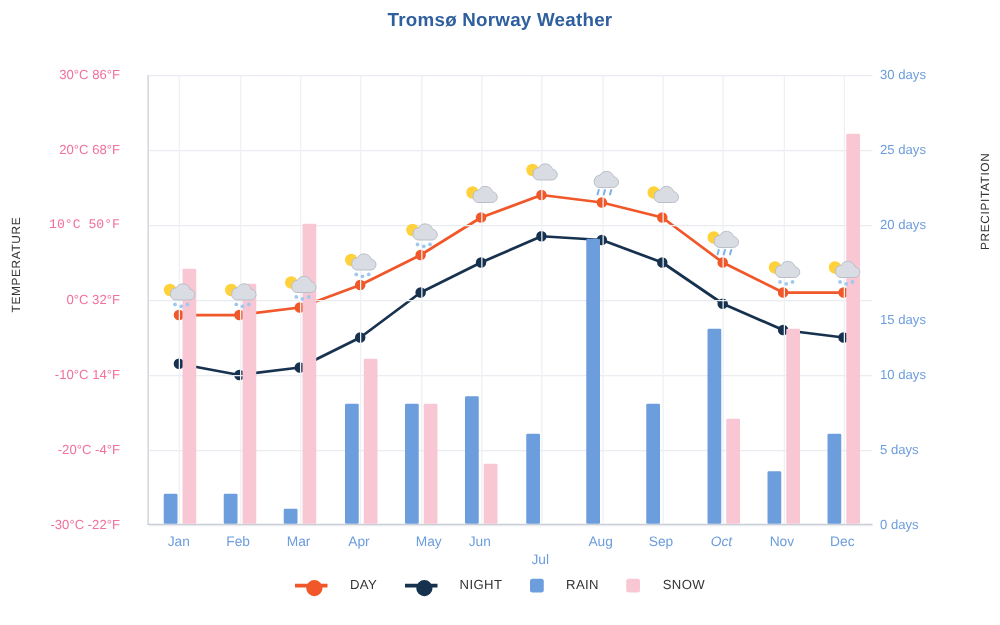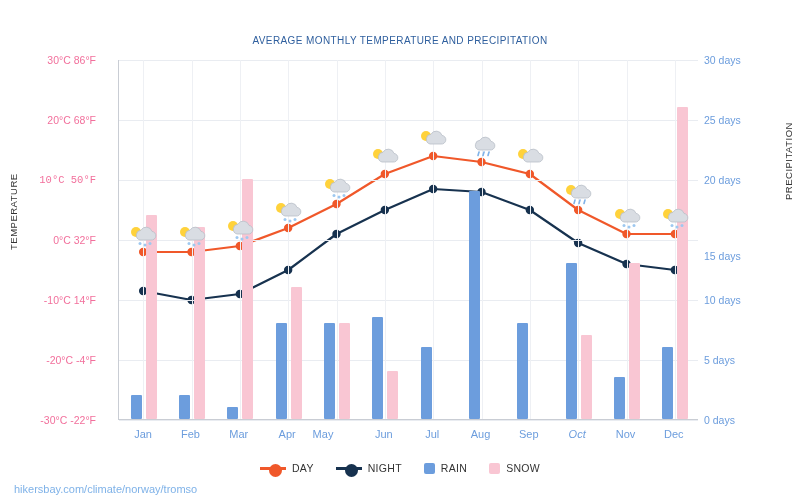--- a/index.html
+++ b/index.html
@@ -49,39 +49,39 @@
     text-align:center;width:48px;transform:translateX(-24px);
   }
   .bar{position:absolute;bottom:0;border-radius:1px;}
   .bar.rain{background:#6c9ddd;}
   .bar.snow{background:#f9c6d3;}
   .legend{
     position:absolute;left:0;top:462px;width:800px;
     display:flex;justify-content:center;align-items:center;gap:22px;
     font-size:10.5px;color:#333;letter-spacing:.3px;
   }
-  .legend-item{display:flex;align-items:center;gap:6px;}
+  .legend-item{display:flex;align-items:center;gap:18px;}
   .lg-swatch{display:inline-block;}
   .lg-line{width:26px;height:3px;position:relative;}
   .lg-line .dot{
     position:absolute;left:9px;top:-3px;width:9px;height:9px;border-radius:50%;
   }
   .lg-box{width:11px;height:11px;border-radius:2px;}
   .footer{
     position:absolute;left:14px;top:483px;font-size:11px;color:#7fb2e8;
   }
   svg.overlay{position:absolute;left:0;top:0;width:580px;height:360px;overflow:visible;}
   .wicon{position:absolute;width:30px;height:22px;transform:translate(-15px,-11px);}
 </style>
 </head>
 <body>
 
 <div id="chart-root">
 
-  <div class="subtitle">AVERAGE MONTHLY TEMPERATURE AND PRECIPITATION</div>
+  <div class="title">Tromsø Norway Weather</div>
 
   <div class="axis-label-left">TEMPERATURE</div>
   <div class="axis-label-right">PRECIPITATION</div>
 
   <div class="plot" id="plot">
     <svg class="overlay" id="overlay">
         <path d="M24.2 231.0 L72.5 240.0 L120.8 234.0 L169.2 210.0 L217.5 174.0 L265.8 150.0 L314.2 129.0 L362.5 132.0 L410.8 150.0 L459.2 183.0 L507.5 204.0 L555.8 210.0" fill="none" stroke="#17324f" stroke-width="2.2" stroke-linejoin="round" stroke-linecap="round"></path>
         <circle cx="24.166666666666668" cy="231" r="3.4" fill="#17324f" stroke="#17324f" stroke-width="1.6"></circle>
         <circle cx="72.5" cy="240" r="3.4" fill="#17324f" stroke="#17324f" stroke-width="1.6"></circle>
         <circle cx="120.83333333333334" cy="234" r="3.4" fill="#17324f" stroke="#17324f" stroke-width="1.6"></circle>
@@ -258,23 +258,23 @@
       <div class="ytick-right" style="top: 256px;">15 days</div>
       <div class="ytick-right" style="top: 300px;">10 days</div>
       <div class="ytick-right" style="top: 360px;">5 days</div>
       <div class="ytick-right" style="top: 420px;">0 days</div>
     </div>
   <div id="ticks-x">
       <div class="xtick" style="left: 143px;">Jan</div>
       <div class="xtick" style="left: 190.5px;">Feb</div>
       <div class="xtick" style="left: 238.833px;">Mar</div>
       <div class="xtick" style="left: 287.167px;">Apr</div>
-      <div class="xtick" style="left: 323px;">May</div>
+      <div class="xtick" style="left: 343px;">May</div>
       <div class="xtick" style="left: 383.833px;">Jun</div>
-      <div class="xtick" style="left: 432.167px;">Jul</div>
+      <div class="xtick" style="left: 432.167px; margin-top: 14px;">Jul</div>
       <div class="xtick" style="left: 480.5px;">Aug</div>
       <div class="xtick" style="left: 528.833px;">Sep</div>
       <div class="xtick" style="left: 577.167px; font-style: italic;">Oct</div>
       <div class="xtick" style="left: 625.5px;">Nov</div>
       <div class="xtick" style="left: 673.833px;">Dec</div>
     </div>
 
   <div class="legend" id="legend">
       <div class="legend-item">
         <span class="lg-swatch lg-line" style="background: rgb(240, 88, 42);">
@@ -291,14 +291,13 @@
       <div class="legend-item">
         <span class="lg-swatch lg-box" style="background: rgb(108, 157, 221);"></span>
         <span>RAIN</span>
       </div>
       <div class="legend-item">
         <span class="lg-swatch lg-box" style="background: rgb(249, 198, 211);"></span>
         <span>SNOW</span>
       </div>
     </div>
 
-  <div class="footer">hikersbay.com/climate/norway/tromso</div>
 </div>
 
 </body></html>

